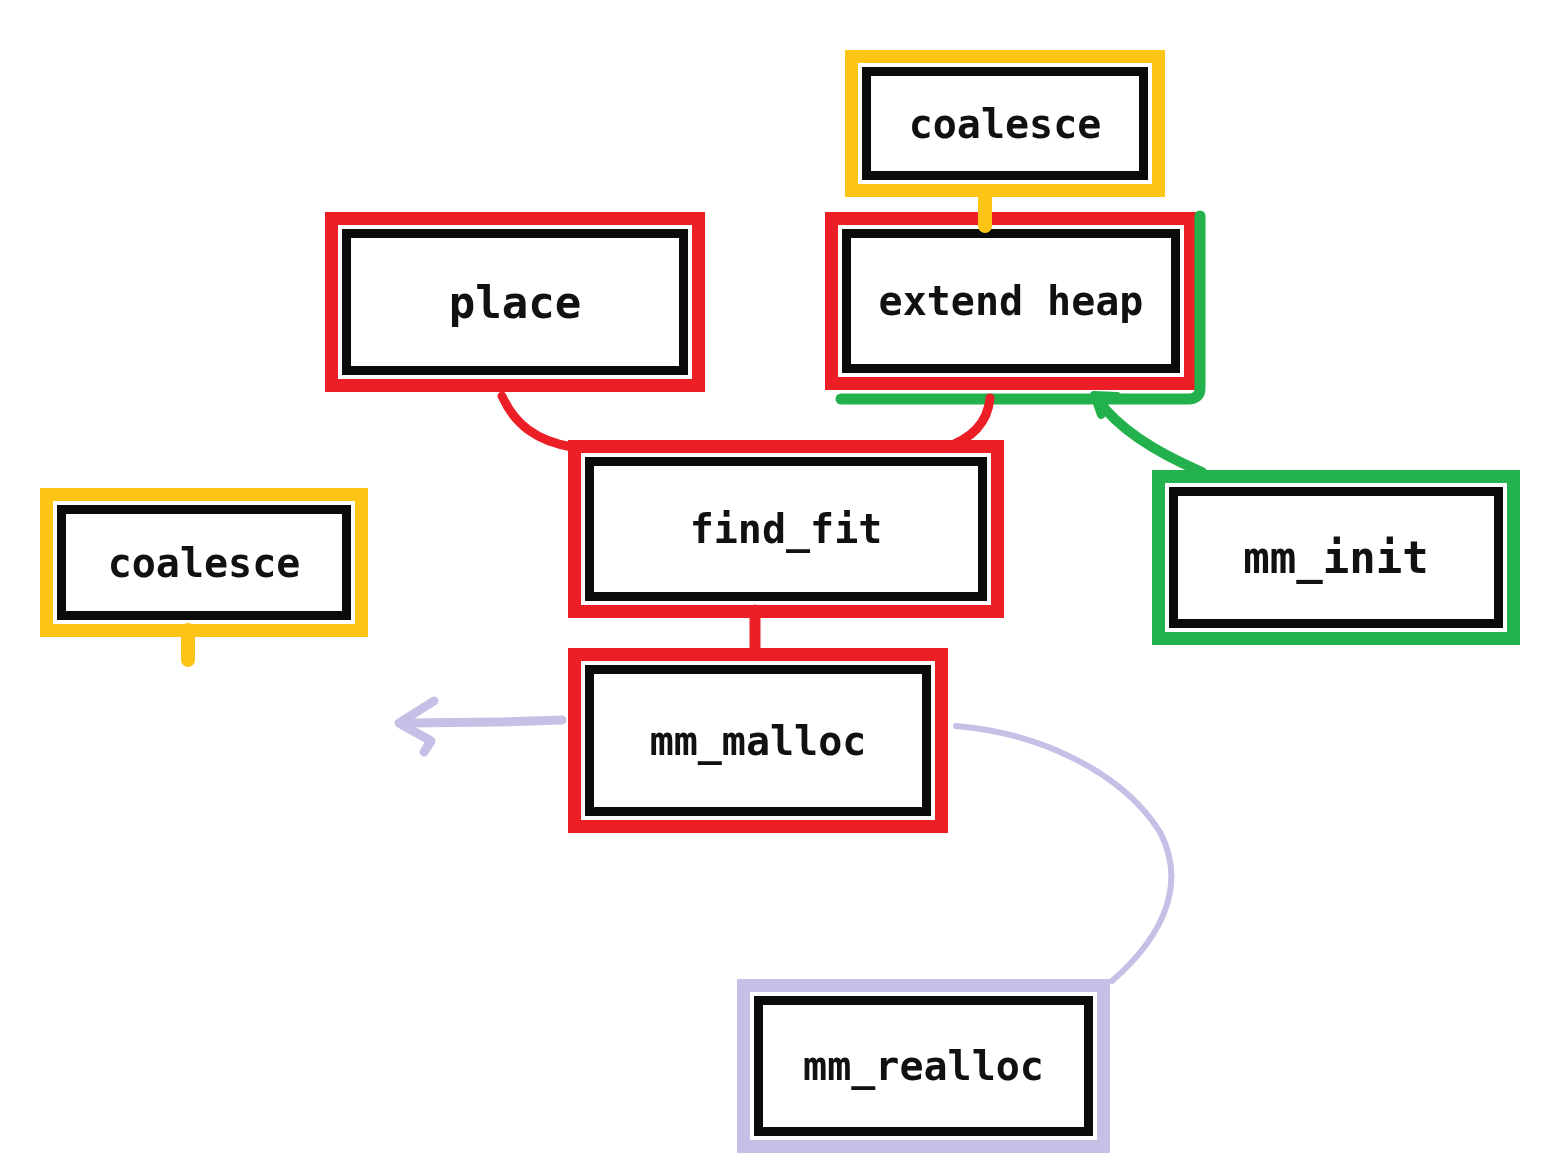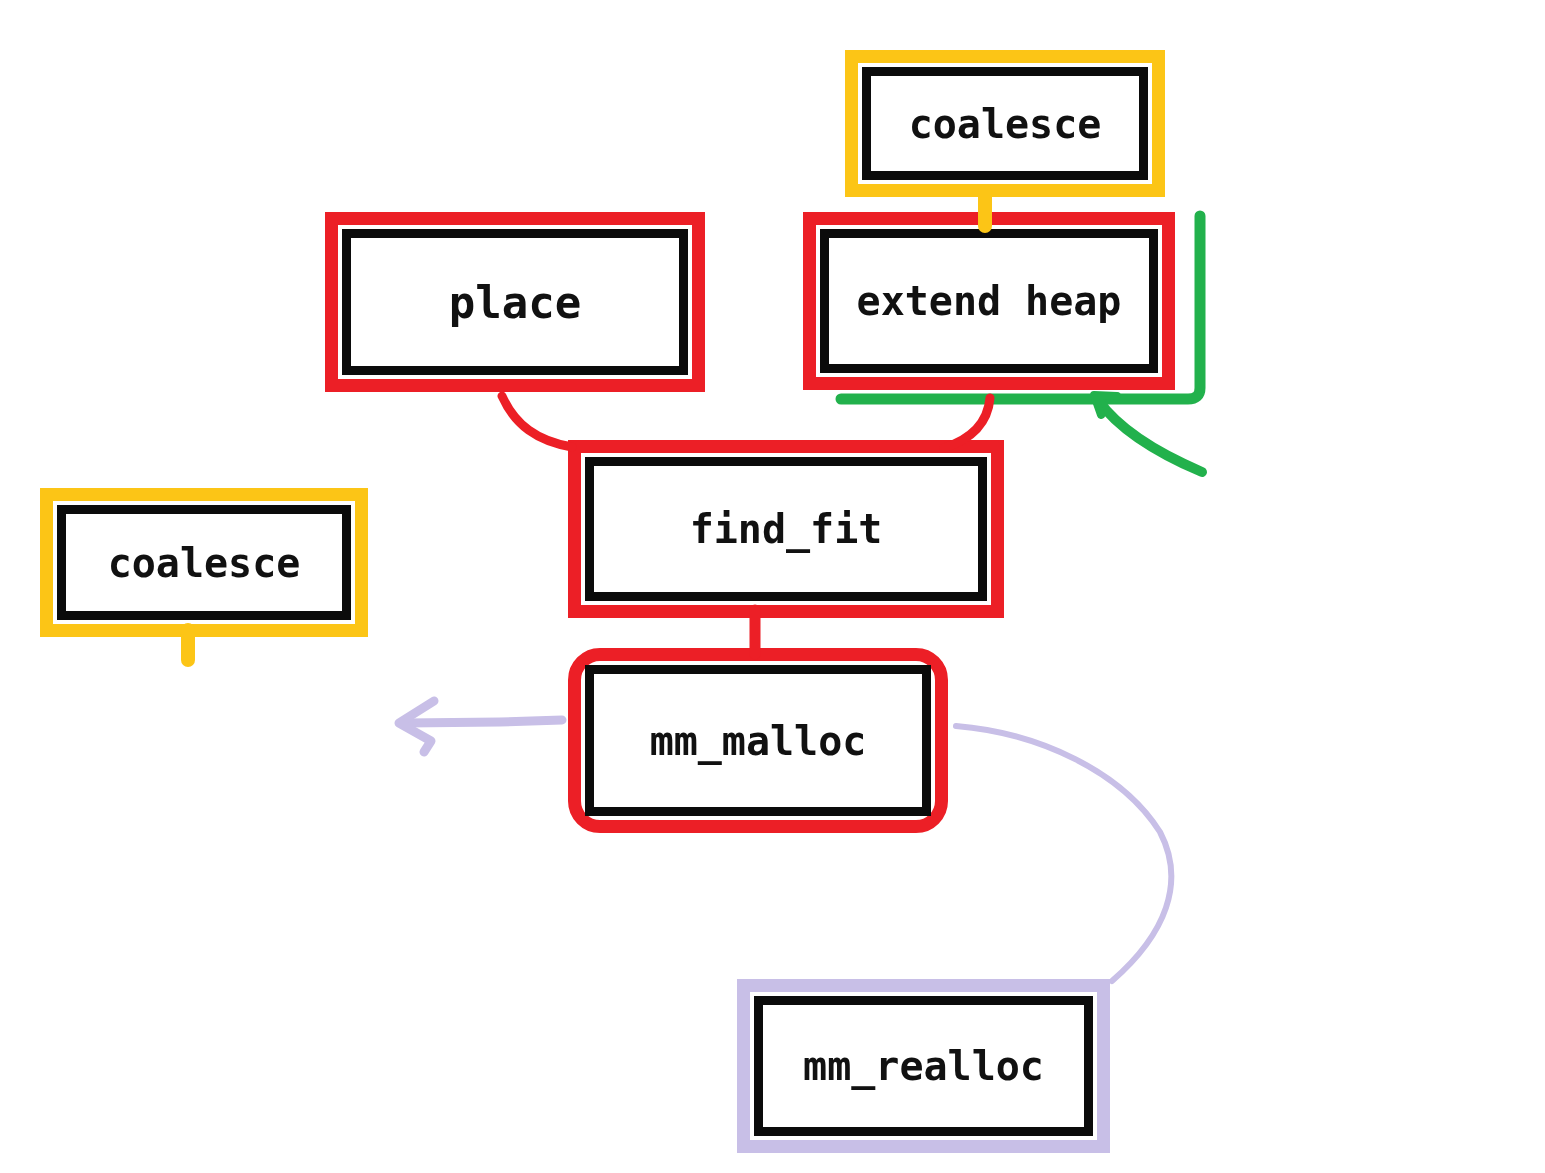--- a/index.html
+++ b/index.html
@@ -46,47 +46,52 @@
 <body>
 
 <div id="canvas" style="background: rgb(255, 255, 255);">
 
   <div class="node" style="left: 845px; top: 50px; width: 320px; height: 147px; border-color: rgb(252, 197, 22);">
     <div class="node-inner">
       <span class="node-label">coalesce</span>
     </div>
   </div>
 
-  <div class="node" style="left: 803px; top: 212px; width: 372px; height: 178px; border-color: rgb(236, 31, 38);">
+  <div class="node" style="left: 825px; top: 212px; width: 372px; height: 178px; border-color: rgb(236, 31, 38);">
     <div class="node-inner">
       <span class="node-label">extend heap</span>
     </div>
   </div>
 
   <div class="node fs44" style="left: 325px; top: 212px; width: 380px; height: 180px; border-color: rgb(236, 31, 38);">
     <div class="node-inner">
       <span class="node-label">place</span>
     </div>
   </div>
 
   <div class="node" style="left: 568px; top: 440px; width: 436px; height: 178px; border-color: rgb(236, 31, 38);">
     <div class="node-inner">
       <span class="node-label">find_fit</span>
     </div>
   </div>
 
+  <div class="node fs44" style="left: 1152px; top: 470px; width: 368px; height: 175px; border-color: rgb(34, 177, 76);">
+    <div class="node-inner">
+      <span class="node-label">mm_init</span>
+    </div>
+  </div>
 
   <div class="node" style="left: 40px; top: 488px; width: 328px; height: 149px; border-color: rgb(252, 197, 22);">
     <div class="node-inner">
       <span class="node-label">coalesce</span>
     </div>
   </div>
 
 
-  <div class="node" style="left: 568px; top: 648px; width: 380px; height: 185px; border-color: rgb(236, 31, 38); border-radius: 32px;">
+  <div class="node" style="left: 568px; top: 648px; width: 380px; height: 185px; border-color: rgb(236, 31, 38);">
     <div class="node-inner">
       <span class="node-label">mm_malloc</span>
     </div>
   </div>
 
   <div class="node" style="left: 737px; top: 979px; width: 373px; height: 174px; border-color: rgb(200, 191, 231);">
     <div class="node-inner">
       <span class="node-label">mm_realloc</span>
     </div>
   </div>

